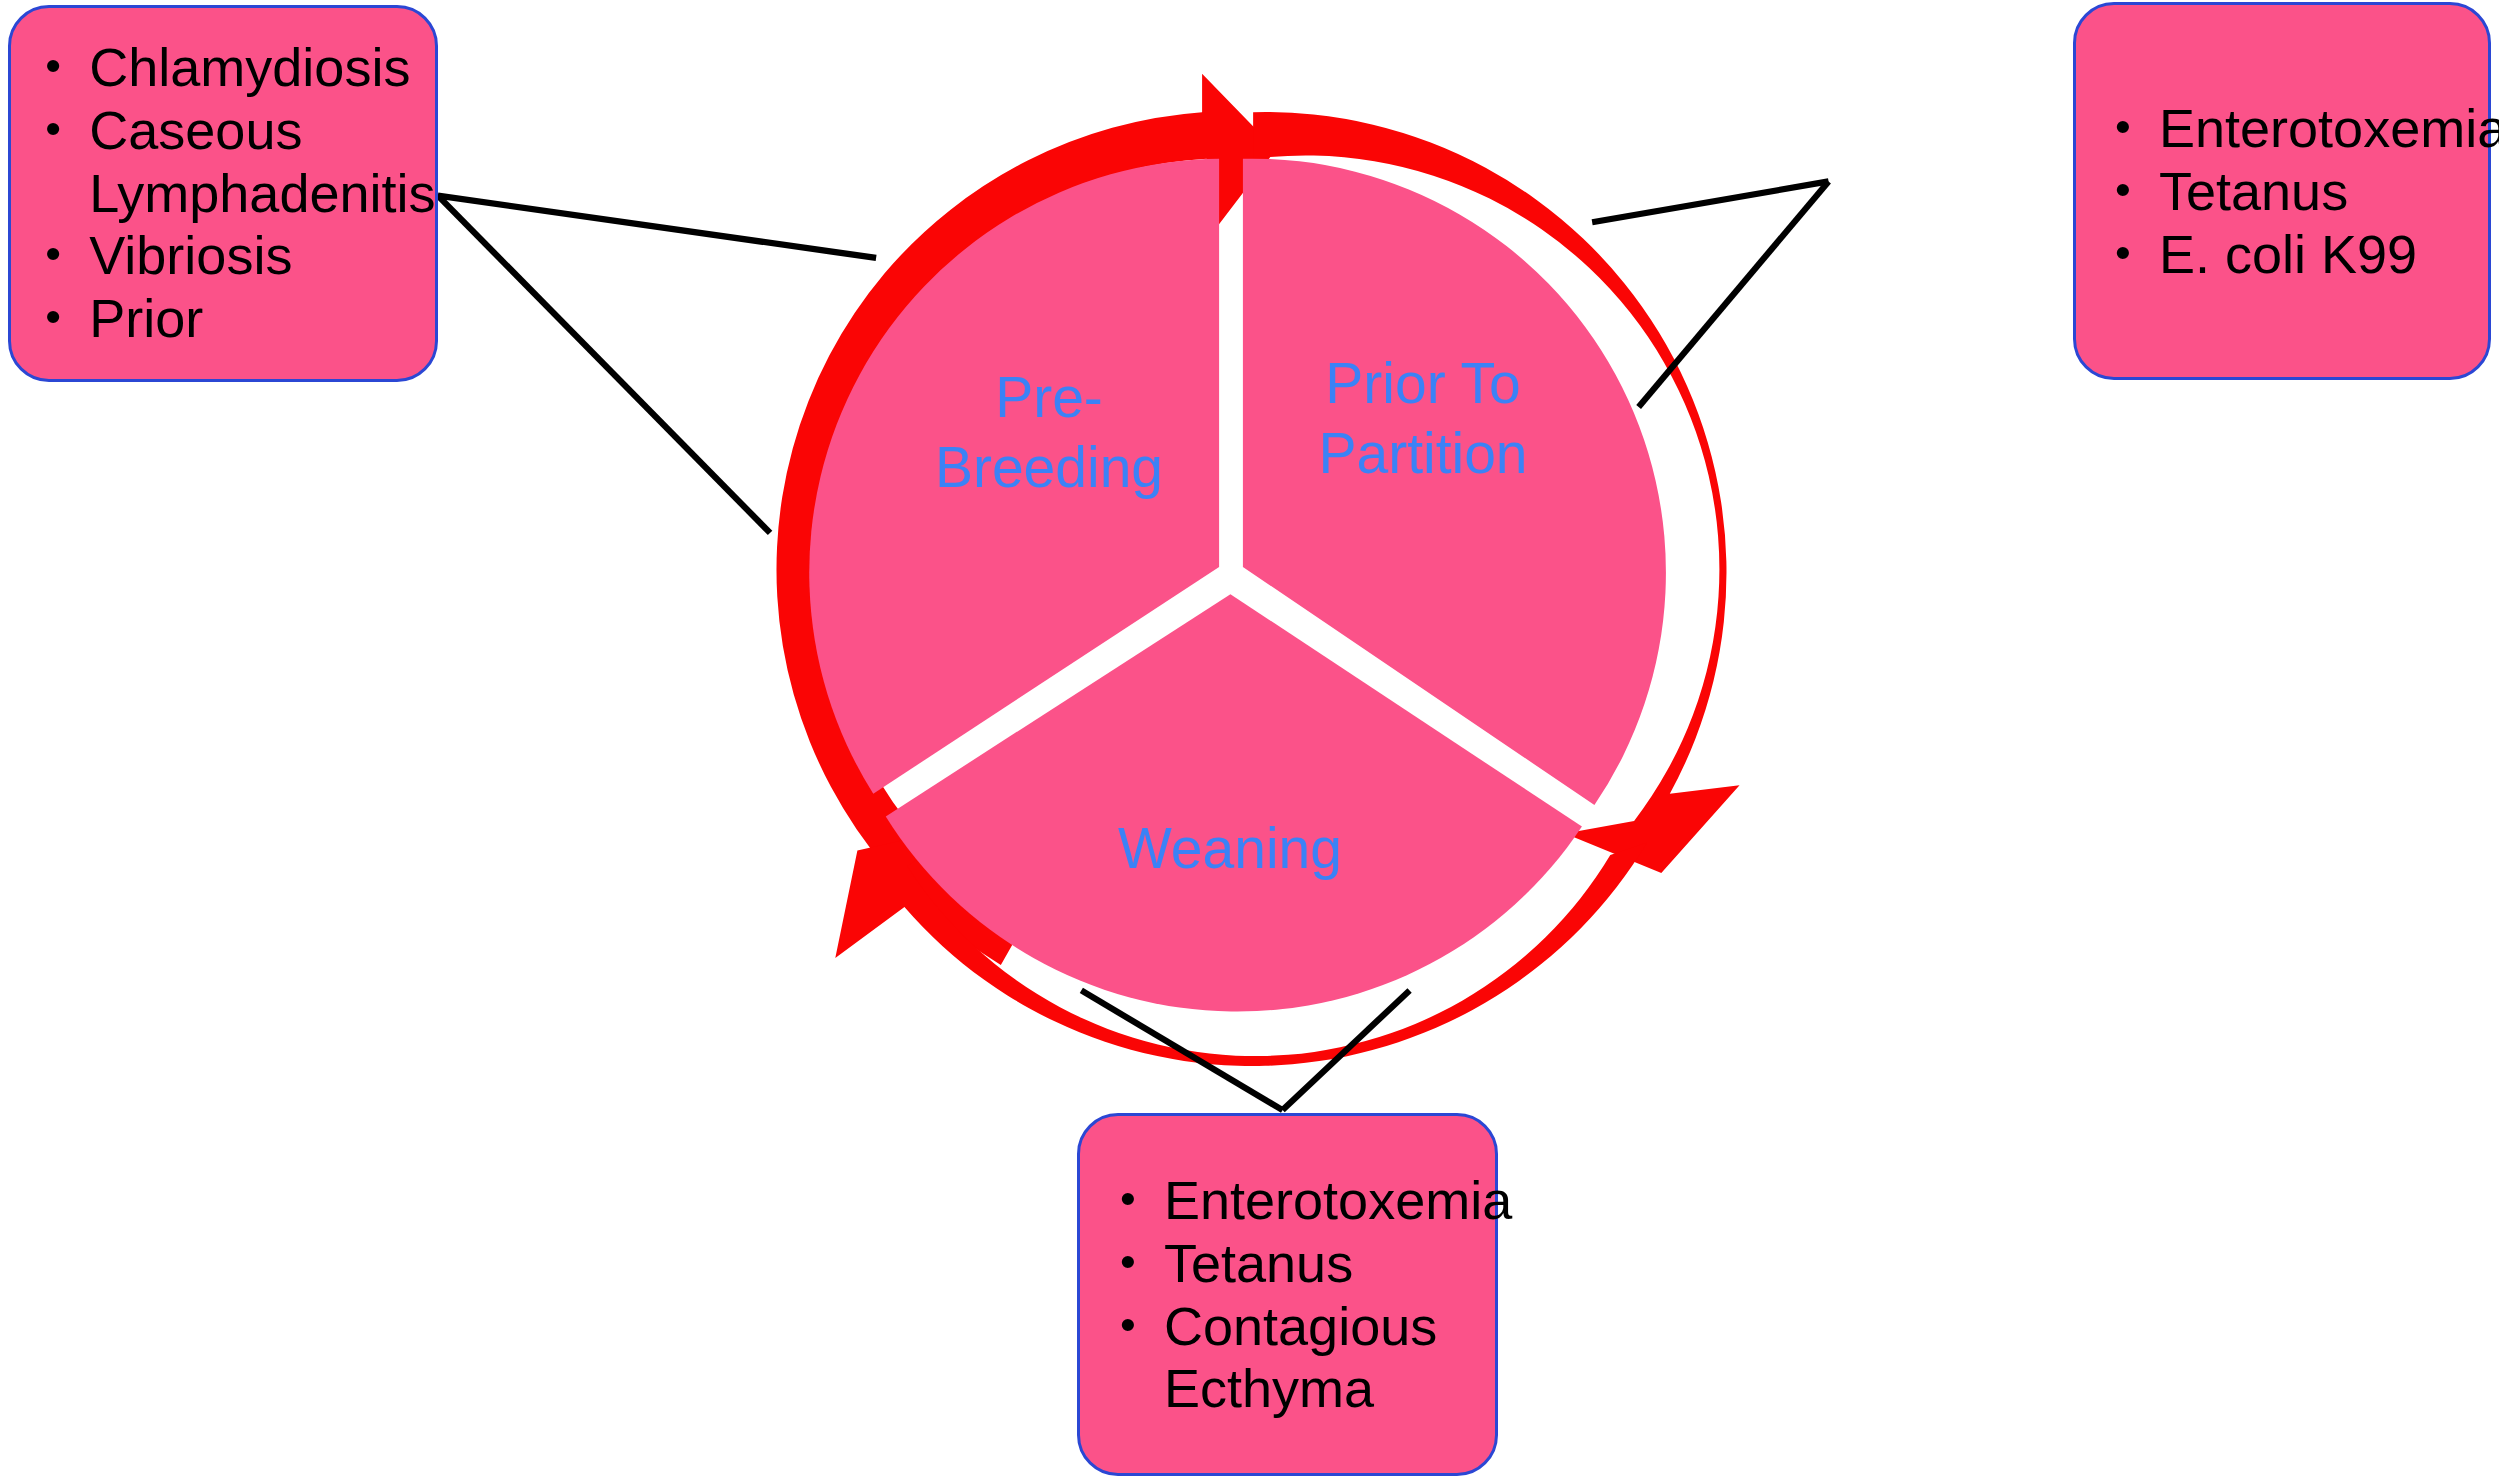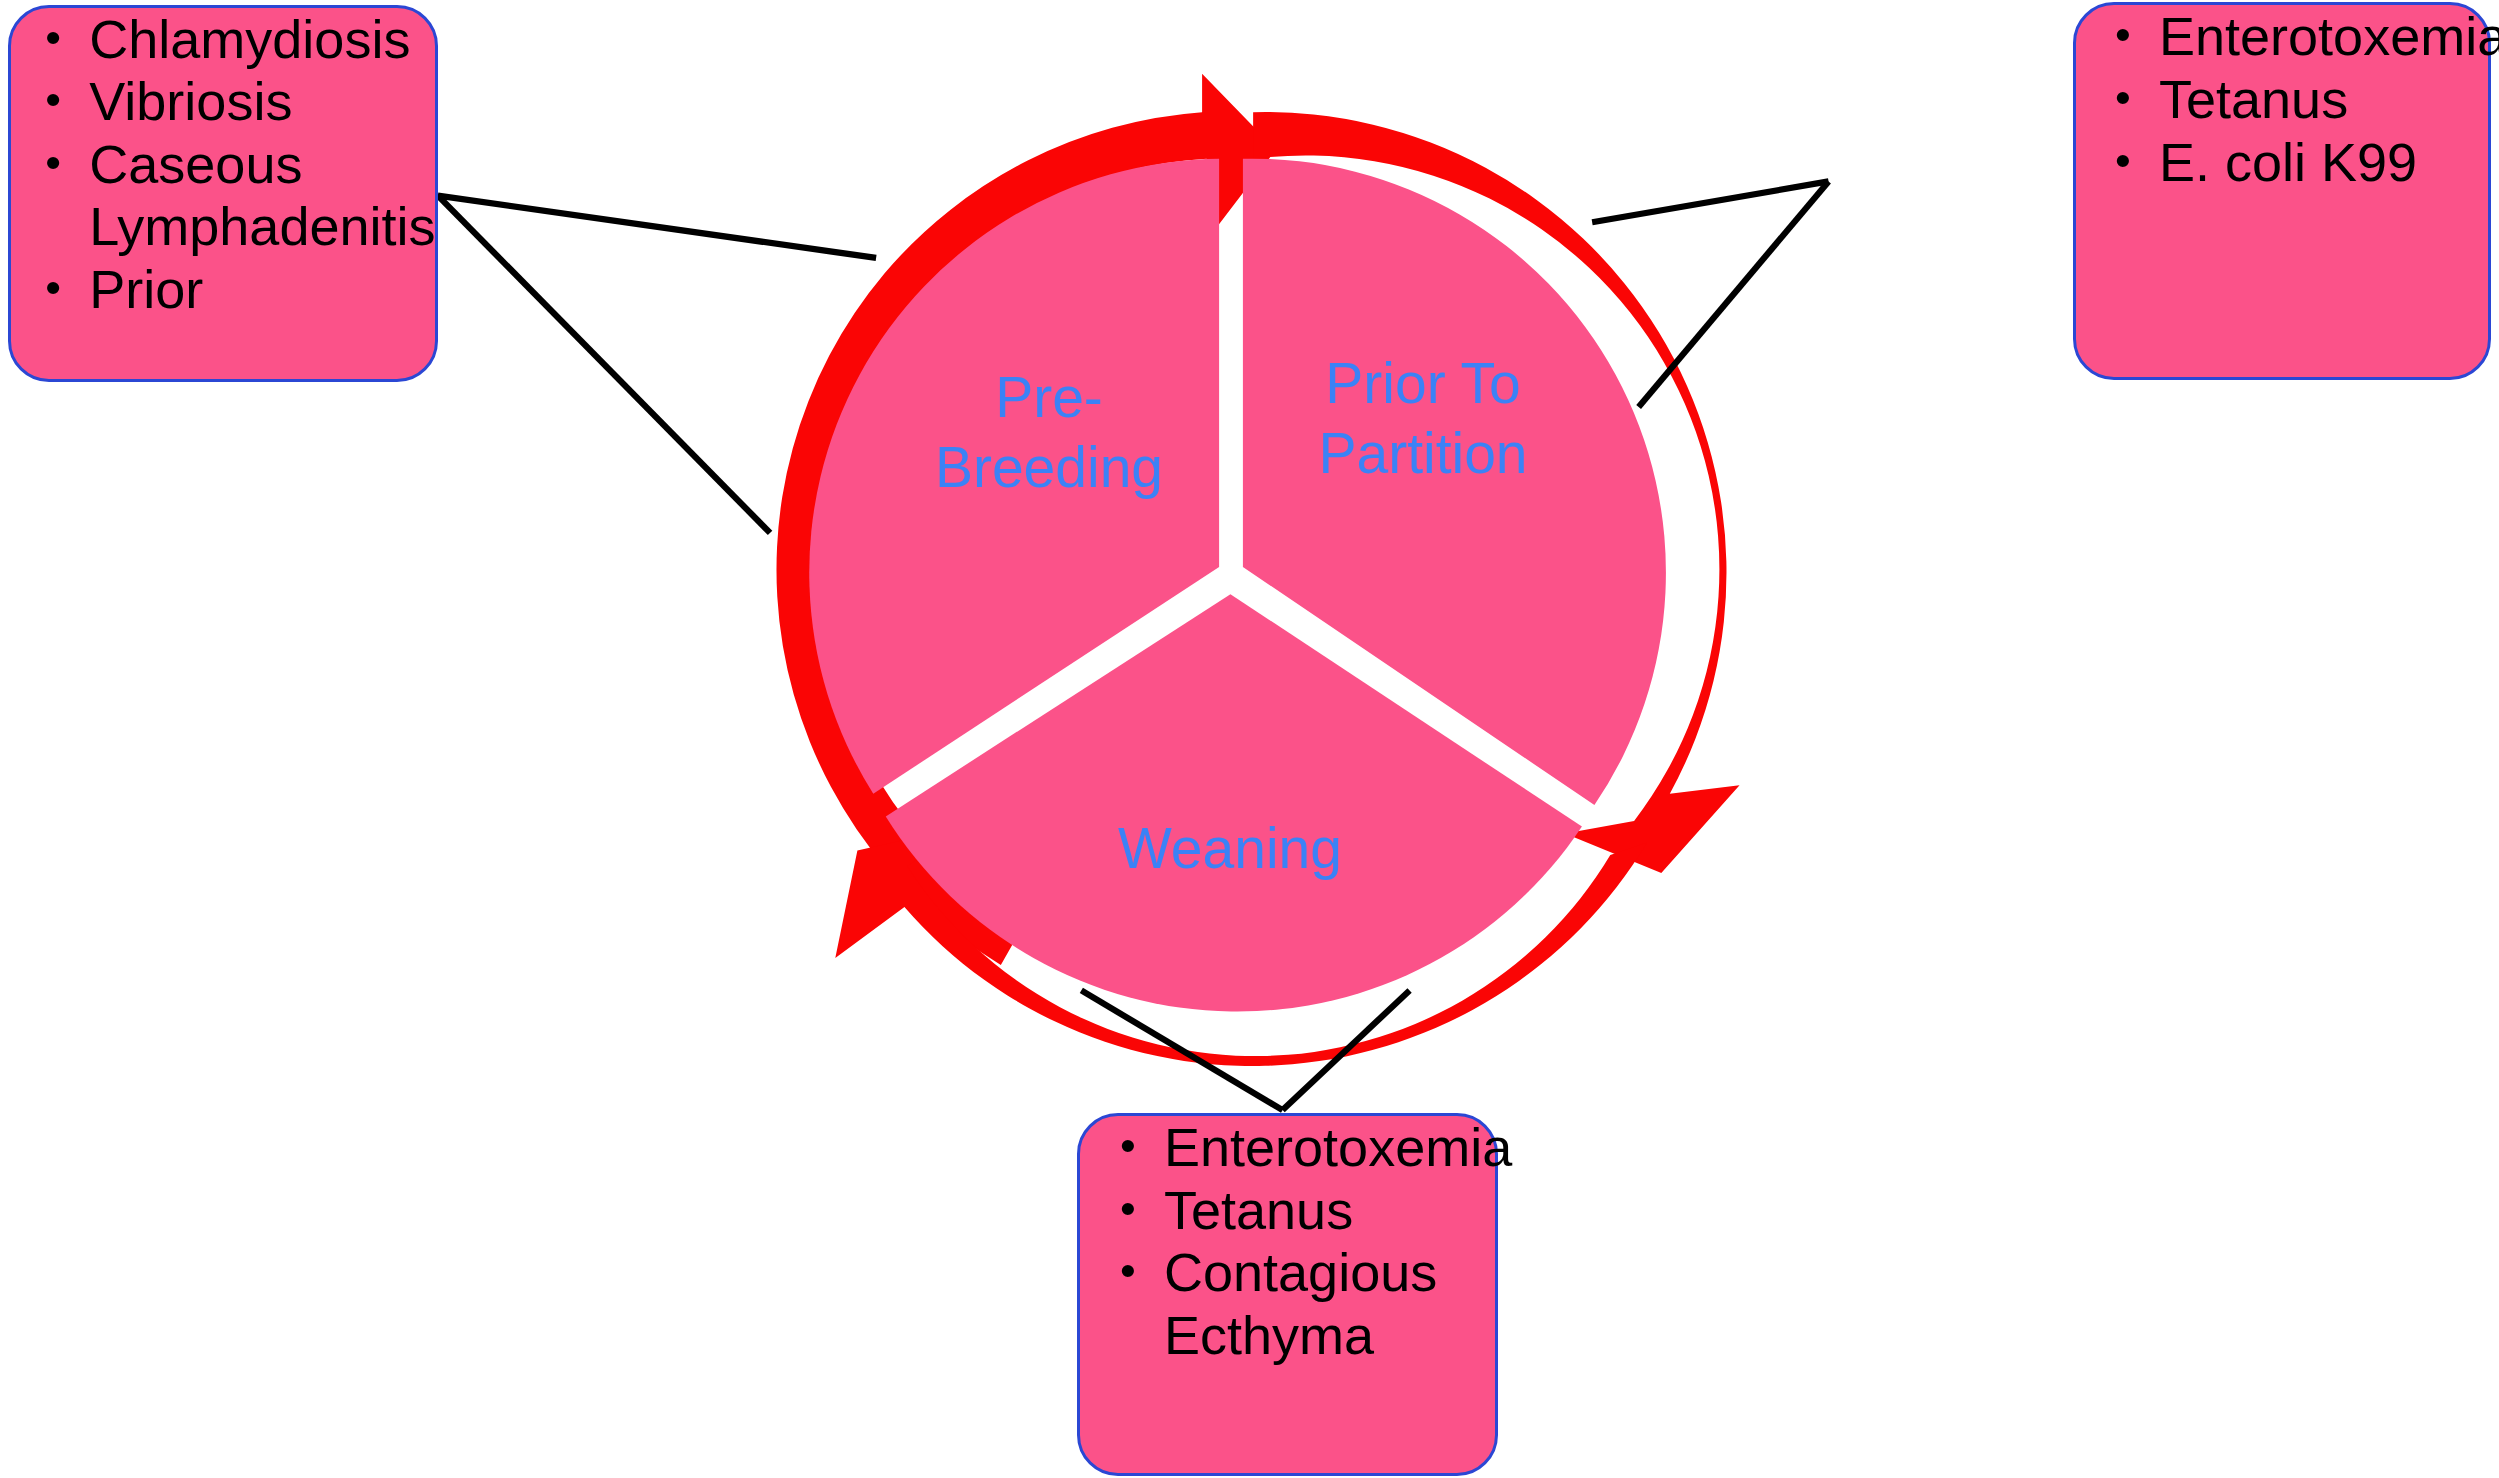--- a/index.html
+++ b/index.html
@@ -29,20 +29,21 @@
   }
   
   .info-box {
     position: absolute;
     background: #fb5289;
     border: 3.4px solid #2b47d4;
     border-radius: 40px;
     box-sizing: border-box;
     display: flex;
     flex-direction: column;
+    justify-content: center;
   }
   .info-box ul {
     list-style: none;
     margin: 0;
     padding: 0;
   }
   .info-box li {
     position: relative;
     color: #000000;
     font-size: 54px;
@@ -191,23 +192,23 @@
 Breeding</div>
 
   <div class="wheel-label" id="label-prior-to-partition">Prior To
 Partition</div>
 
   <div class="wheel-label" id="label-weaning">Weaning</div>
 
   <div class="info-box" id="box-pre-breeding">
     <ul>
       <li>Chlamydiosis</li>
-      <li>Vibriosis</li>
       <li>Caseous
 Lymphadenitis</li>
+      <li>Vibriosis</li>
       <li>Prior</li>
     </ul>
   </div>
 
   <div class="info-box" id="box-prior-to-partition">
     <ul>
       <li>Enterotoxemia</li>
       <li>Tetanus</li>
       <li>E. coli K99</li>
     </ul>

